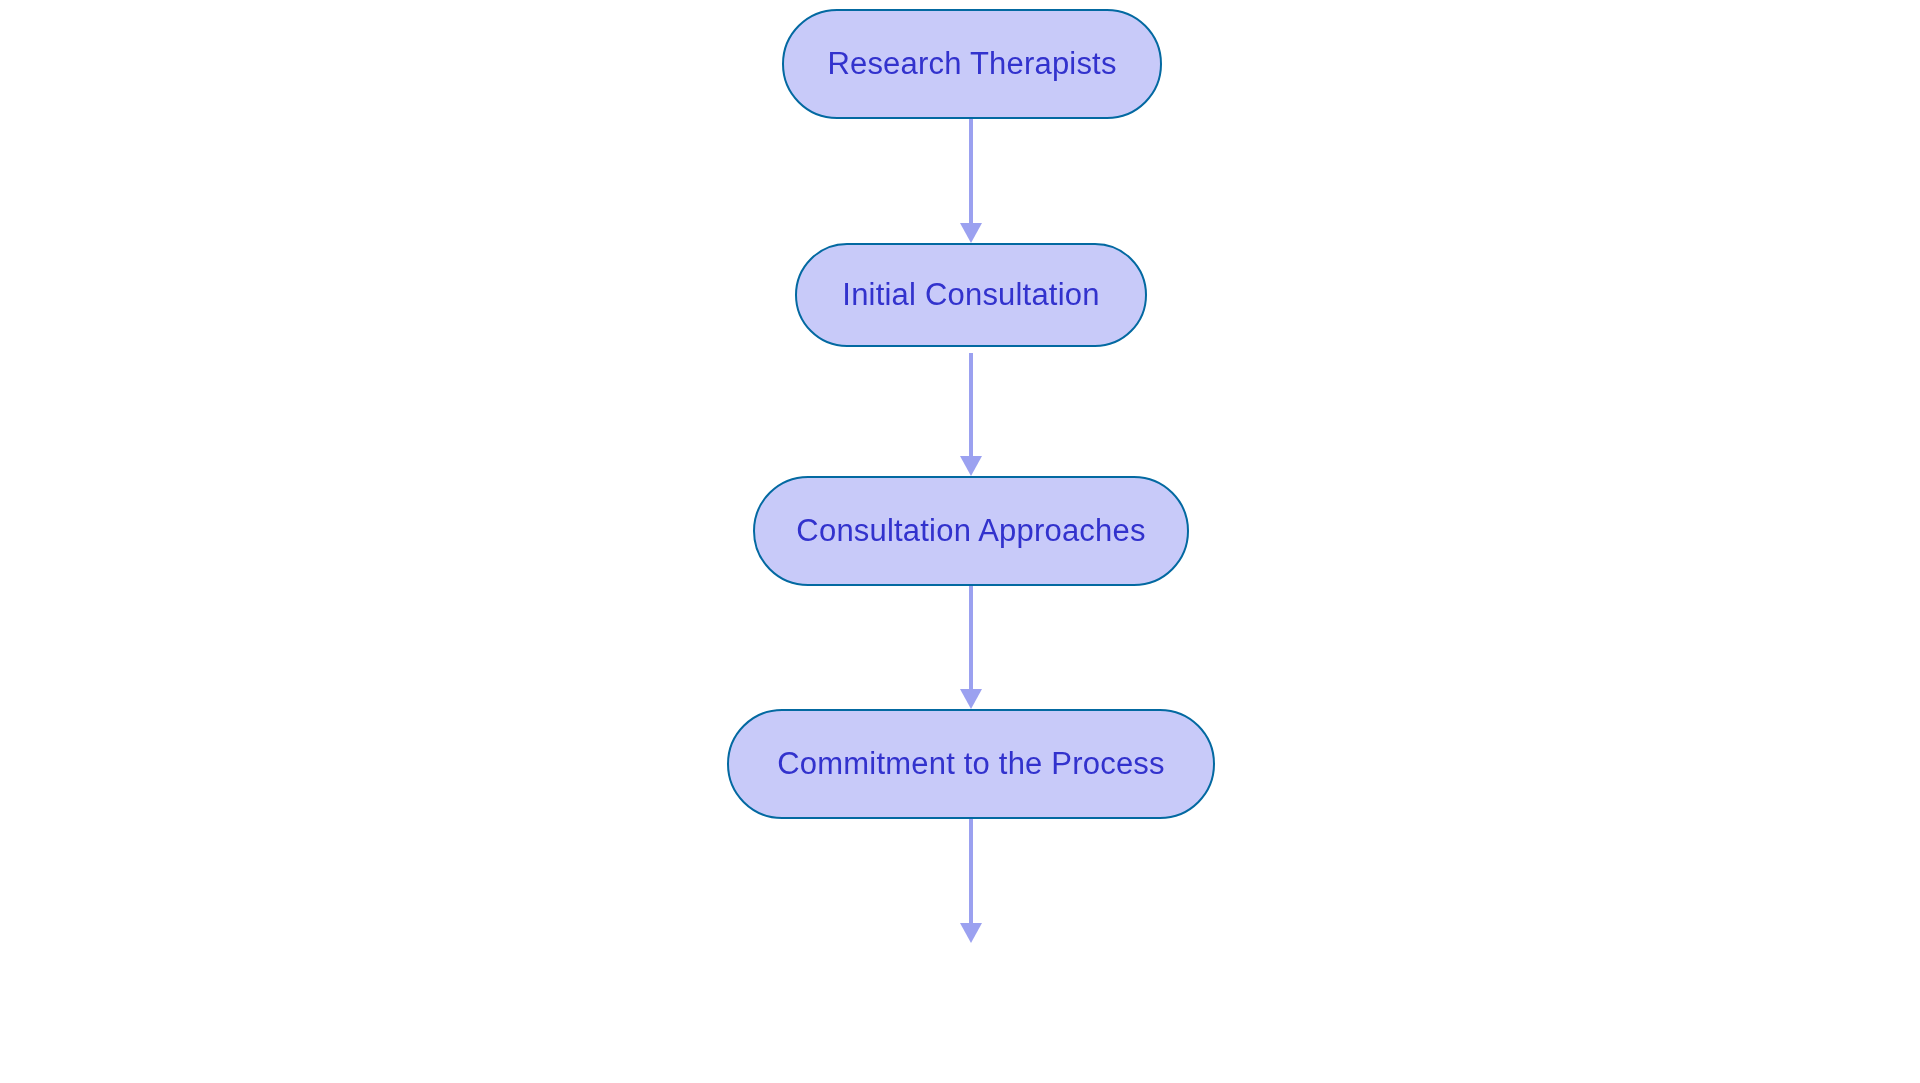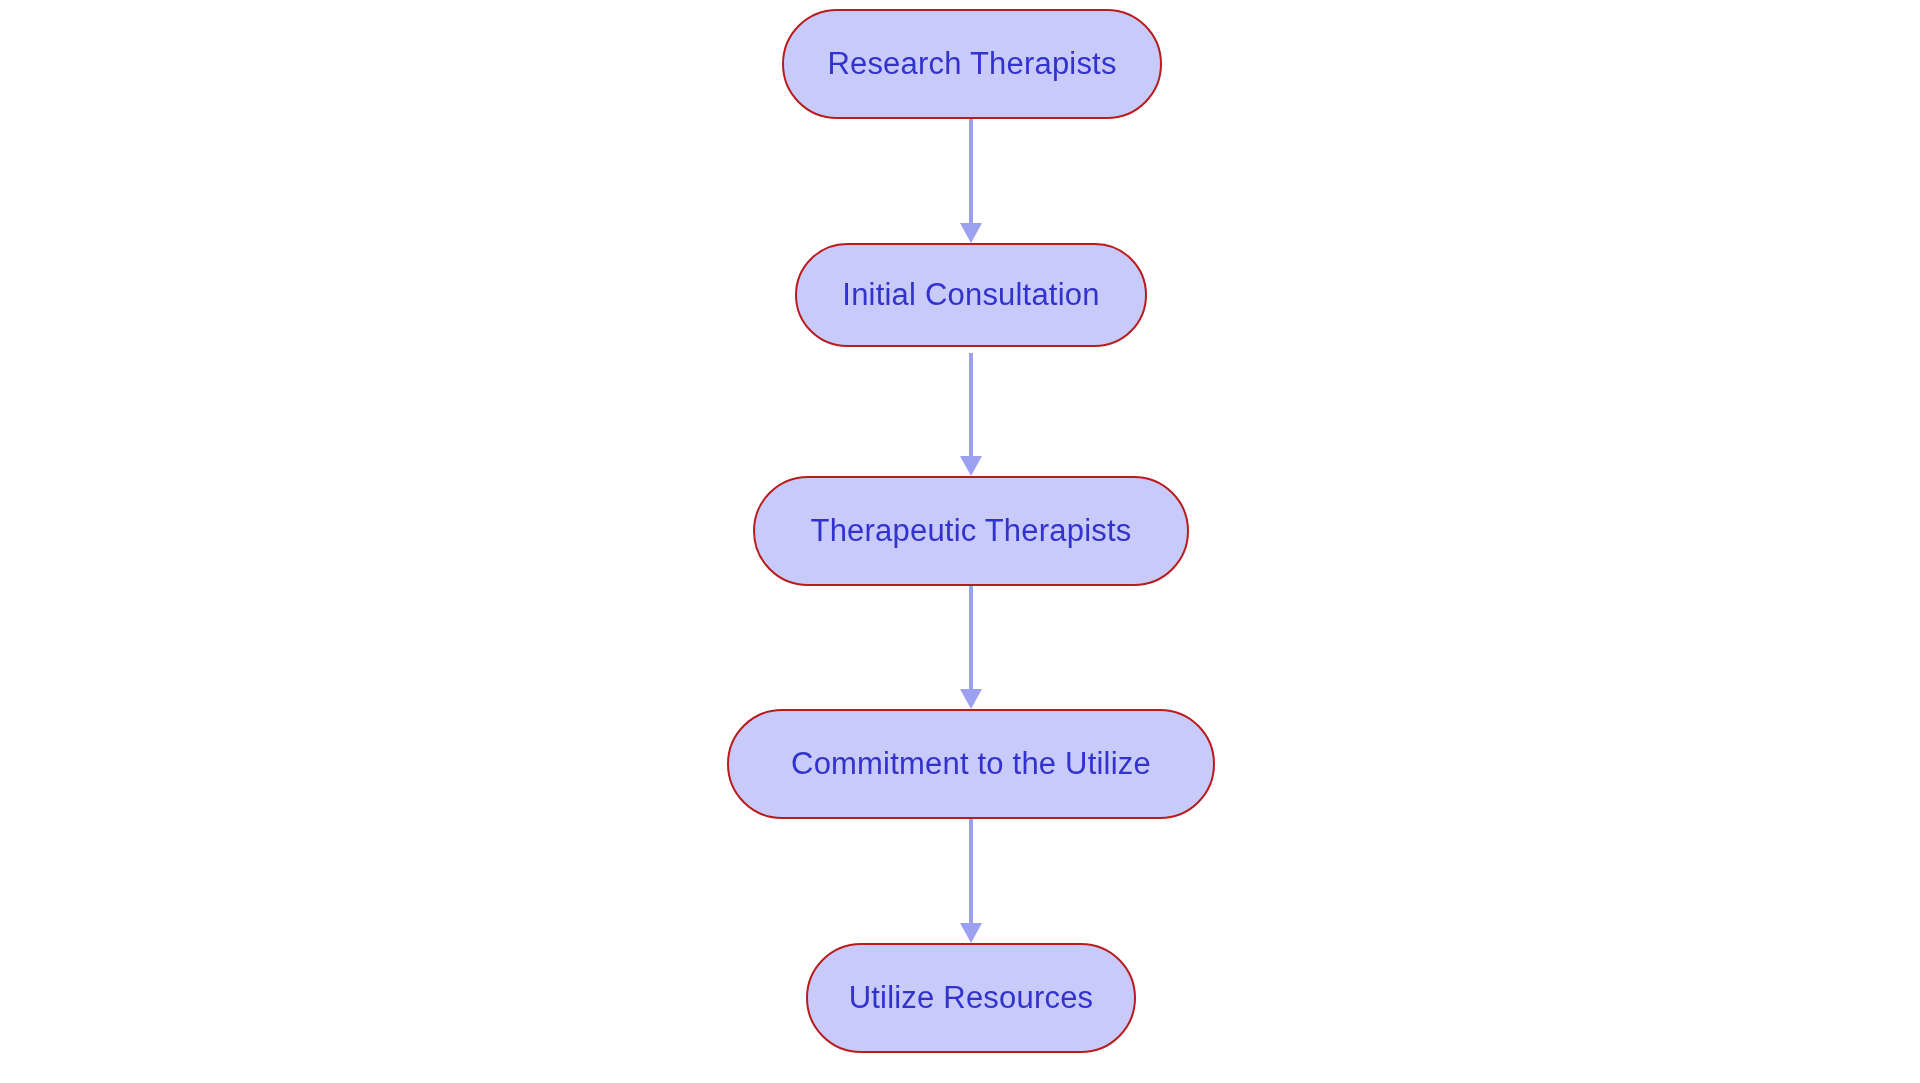--- a/index.html
+++ b/index.html
@@ -18,21 +18,21 @@
     position: relative;
     width: 1920px;
     height: 1083px;
     background: #ffffff;
   }
 
   .flow-node {
     position: absolute;
     box-sizing: border-box;
     background: #c8caf9;
-    border: 2px solid #b91c1c;
+    border: 2px solid #0369a1;
     border-radius: 999px;
     display: flex;
     align-items: center;
     justify-content: center;
     color: #3232cd;
     font-size: 31px;
     font-family: "Liberation Sans", sans-serif;
     font-weight: 400;
     letter-spacing: 0.2px;
     white-space: nowrap;
@@ -95,24 +95,21 @@
 
   <div class="flow-node" style="left:782px; top:9px; width:380px; height:110px;">
     <span class="node-label">Research Therapists</span>
   </div>
 
   <div class="flow-node" style="left:795px; top:243px; width:352px; height:104px;">
     <span class="node-label">Initial Consultation</span>
   </div>
 
   <div class="flow-node" style="left:753px; top:476px; width:436px; height:110px;">
-    <span class="node-label">Therapeutic Therapists</span>
+    <span class="node-label">Consultation Approaches</span>
   </div>
 
   <div class="flow-node" style="left:727px; top:709px; width:488px; height:110px;">
-    <span class="node-label">Commitment to the Utilize</span>
+    <span class="node-label">Commitment to the Process</span>
   </div>
 
-  <div class="flow-node" style="left:806px; top:943px; width:330px; height:110px;">
-    <span class="node-label">Utilize Resources</span>
-  </div>
 
 </div>
 
 </body></html>

